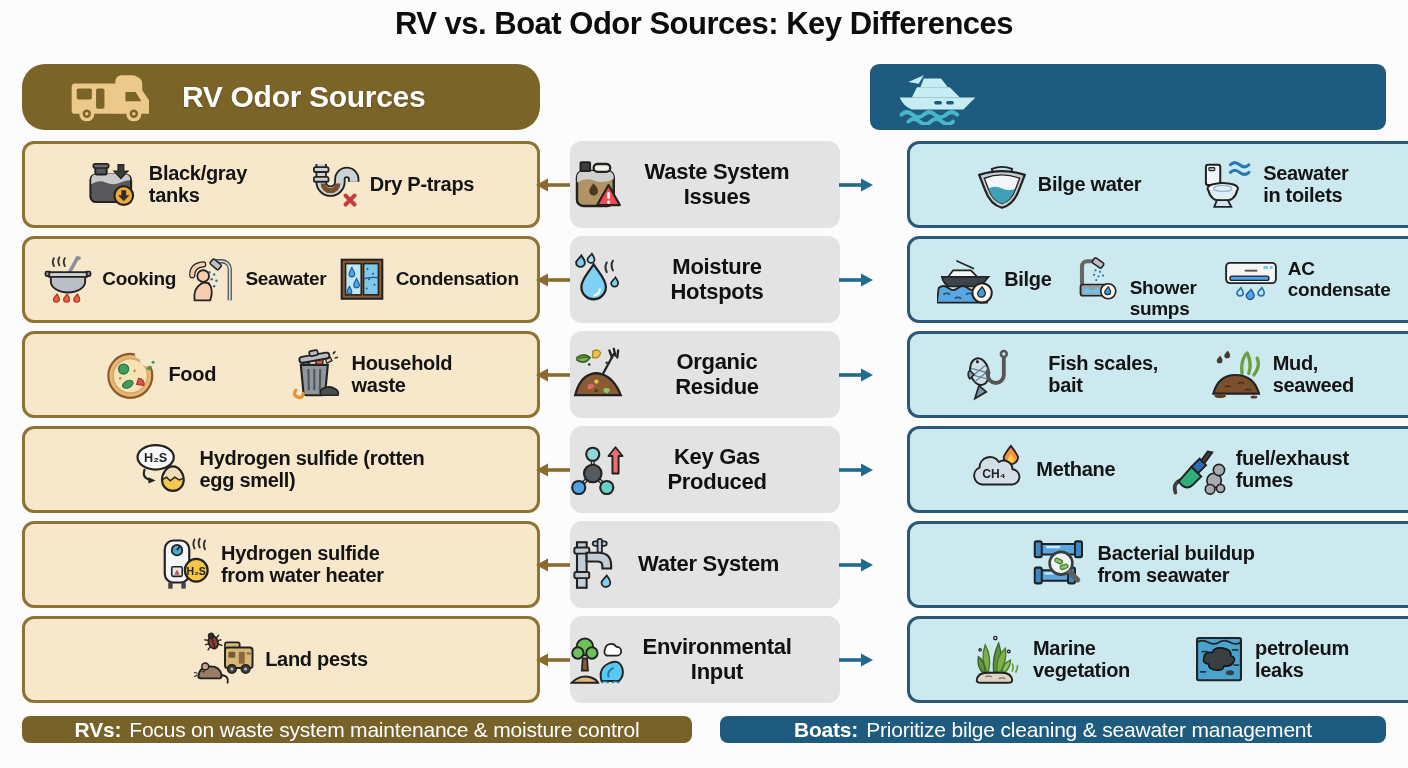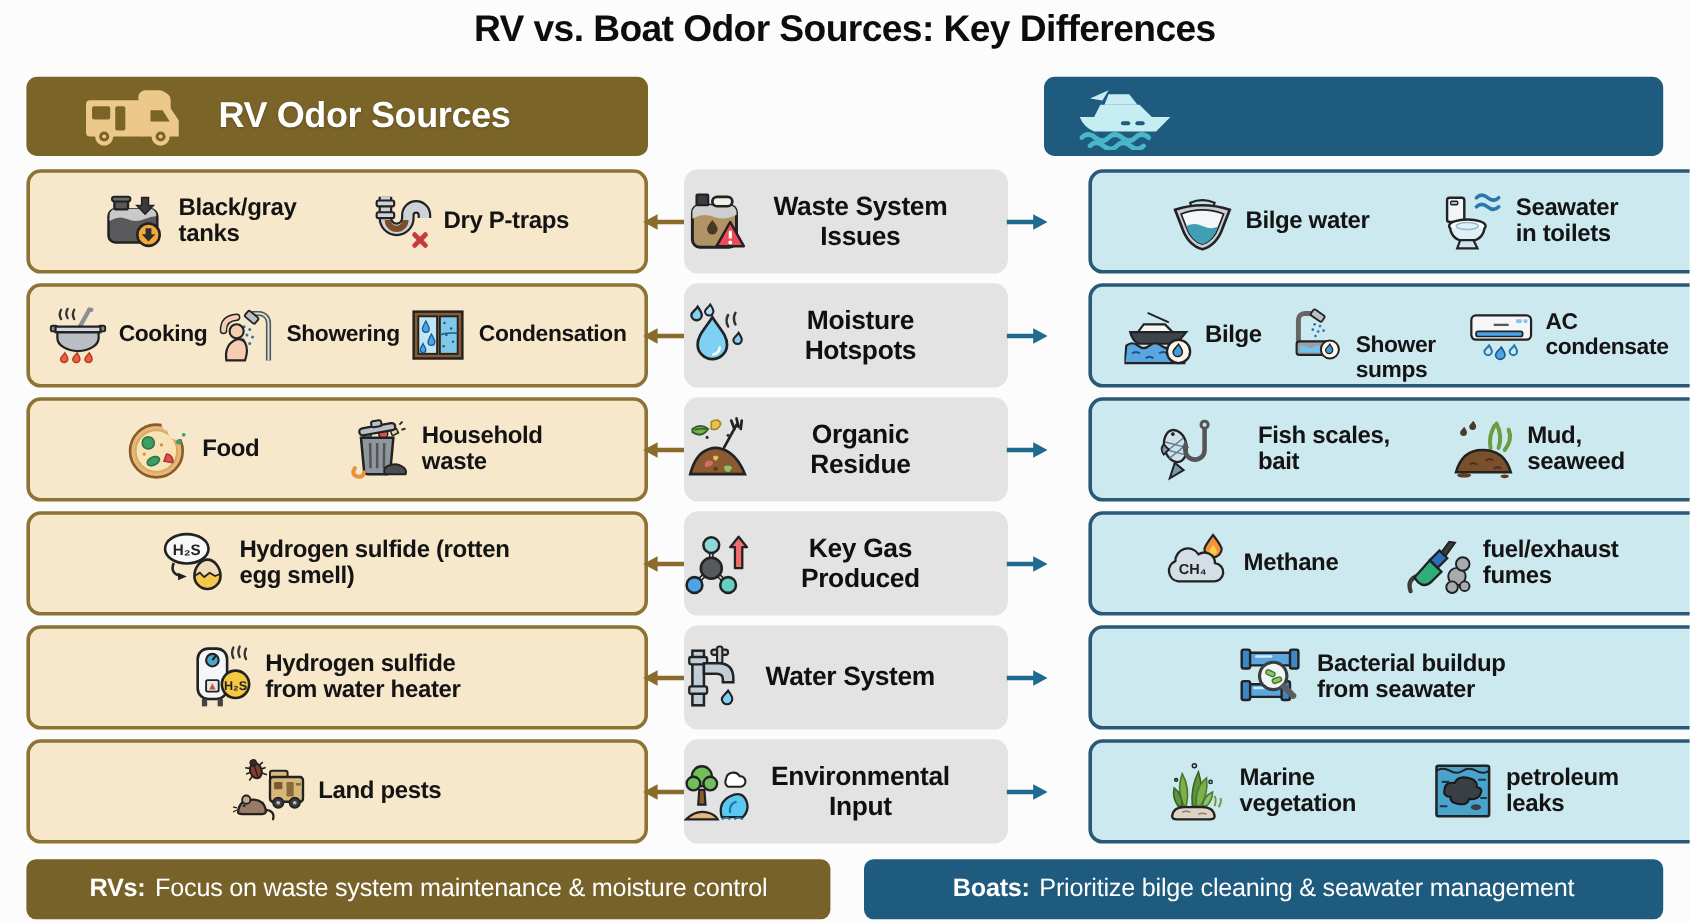--- a/index.html
+++ b/index.html
@@ -6,37 +6,37 @@
     --rv-dark:#7a6428; --rv-row:#f7e8cb; --rv-border:#8d7334; --rv-footer:#77622a; --rv-arrow:#8a6b2b;
     --boat-dark:#1e5b7e; --boat-row:#cde9f0; --boat-border:#2b5876; --boat-arrow:#1f6a8e;
     --cat-bg:#e3e3e4; --ink:#141414;
   }
   *{margin:0;padding:0;box-sizing:border-box;}
   html,body{width:1408px;height:768px;}
   body{position:relative;background:#fcfcfd;font-family:"Liberation Sans",sans-serif;overflow:hidden;}
   .title{position:absolute;top:6px;left:0;width:100%;text-align:center;font-size:31px;font-weight:800;color:#0d0d0d;letter-spacing:-0.5px;}
   .hdr{position:absolute;top:64px;height:66px;border-radius:9px;display:flex;align-items:center;}
   .hdr-label{color:#fff;font-size:30px;font-weight:800;letter-spacing:-0.3px;text-shadow:0 1px 2px rgba(0,0,0,.25);}
-  #rv-hdr{left:22px;width:518px;background:var(--rv-dark);gap:28px;padding-left:48px;}
+  #rv-hdr{left:22px;width:518px;background:var(--rv-dark);gap:28px;padding-left:48px;border-radius:23px;}
   #boat-hdr{left:870px;width:516px;background:var(--boat-dark);gap:24px;padding-left:26px;}
   .row-band{position:absolute;left:0;width:1408px;height:87px;}
   .box{position:absolute;top:0;height:100%;display:flex;align-items:center;}
   .rv-box{left:22px;width:518px;background:var(--rv-row);border:3px solid var(--rv-border);border-radius:12px;justify-content:space-evenly;padding:0 8px;}
   .boat-box{left:907px;width:516px;background:var(--boat-row);border:3px solid var(--boat-border);border-radius:12px;justify-content:space-evenly;padding:0 6px;}
   .cat-box{left:570px;width:270px;background:var(--cat-bg);border-radius:12px;gap:12px;}
   .item{display:flex;align-items:center;gap:9px;}
   .item-label{font-size:20px;font-weight:700;color:var(--ink);line-height:1.08;letter-spacing:-0.3px;}
   .cat-label{font-size:22px;font-weight:800;color:#101010;text-align:center;line-height:1.12;max-width:158px;letter-spacing:-0.3px;}
   .nowrap{white-space:nowrap;}
   .w72{max-width:72px;margin-top:39px;} .w92{max-width:92px;} .w105{max-width:105px;} .w112{max-width:112px;margin-left:20px;}
   .w125{max-width:125px;} .w185{max-width:185px;} .w200{max-width:200px;} .w230{max-width:230px;}
   .sm{font-size:19px;}
   .arrow{position:absolute;top:50%;transform:translateY(-50%);width:36px;height:18px;}
   .arrow-left{left:536px;} .arrow-right{left:837px;}
-  .footer{position:absolute;top:716px;height:50px;border-radius:8px;display:flex;align-items:center;justify-content:center;color:#fff;font-size:21px;letter-spacing:-0.2px;}
+  .footer{position:absolute;top:716px;height:27px;border-radius:8px;display:flex;align-items:center;justify-content:center;color:#fff;font-size:21px;letter-spacing:-0.2px;}
   #rv-footer{left:22px;width:670px;background:var(--rv-footer);}
   #boat-footer{left:720px;width:666px;background:var(--boat-dark);}
   .footer .pfx{font-weight:800;margin-right:8px;}
   svg{display:block;flex:none;}
   svg text{font-family:"Liberation Sans",sans-serif;}
 </style>
 </head>
 <body>
 
 <div class="title">RV vs. Boat Odor Sources: Key Differences</div>
@@ -199,21 +199,21 @@
           <circle cx="33" cy="31" r="1.6"></circle>
             <circle cx="39" cy="33" r="1.6"></circle>
             <circle cx="29" cy="36" r="1.6"></circle>
             <circle cx="36" cy="40" r="1.6"></circle>
         </g>
         <path d="M8 26 q0 -13 14 -14" fill="none" stroke="#222" stroke-width="8" stroke-linecap="round"></path>
         <path d="M8 26 q0 -13 14 -14" fill="none" stroke="#f5cdb0" stroke-width="5" stroke-linecap="round"></path>
         <circle cx="22" cy="27" r="7.5" fill="#f5cdb0" stroke="#222" stroke-width="2.3"></circle>
         <path d="M11 58 q-2 -15 8 -21 q8 -4 12 2 q4 8 0 19 z" fill="#f5cdb0" stroke="#222" stroke-width="2.3"></path>
       </svg>
-      <div class="item-label sm nowrap">Showering</div>
+      <div class="item-label sm nowrap">Seawater</div>
     </div>
     <div class="item">
       <svg viewBox="0 0 64 64" width="50" height="50">
         <rect x="6" y="6" width="52" height="50" fill="#8a5a30" stroke="#222" stroke-width="2.6"></rect>
         <rect x="11" y="11" width="20" height="40" fill="#bfe6f2" stroke="#222" stroke-width="2"></rect>
         <rect x="34" y="11" width="19" height="40" fill="#7fc8e8" stroke="#222" stroke-width="2"></rect>
         <g fill="#4da3e8" stroke="#1d5a8c" stroke-width="1.4">
           <path transform="translate(19 22)" d="M0 -6 C2 -2 3.6 0 3.6 2.4 a3.6 3.6 0 0 1 -7.2 0 C-3.6 0 -2 -2 0 -6 Z"></path>
           <path transform="translate(25 36)" d="M0 -6 C2 -2 3.6 0 3.6 2.4 a3.6 3.6 0 0 1 -7.2 0 C-3.6 0 -2 -2 0 -6 Z"></path>
           <path transform="translate(16 45)" d="M0 -5 C1.6 -1.6 3 0 3 2 a3 3 0 0 1 -6 0 C-3 0 -1.6 -1.6 0 -5 Z"></path>

